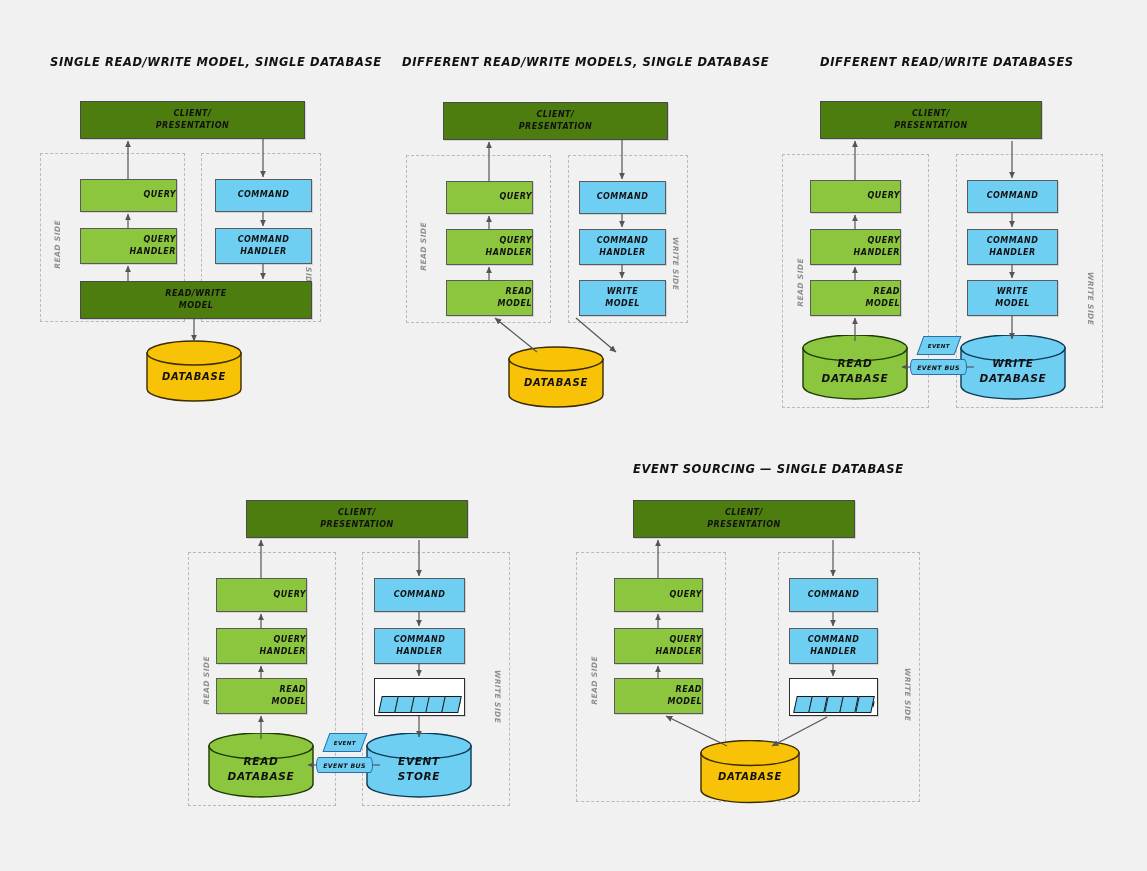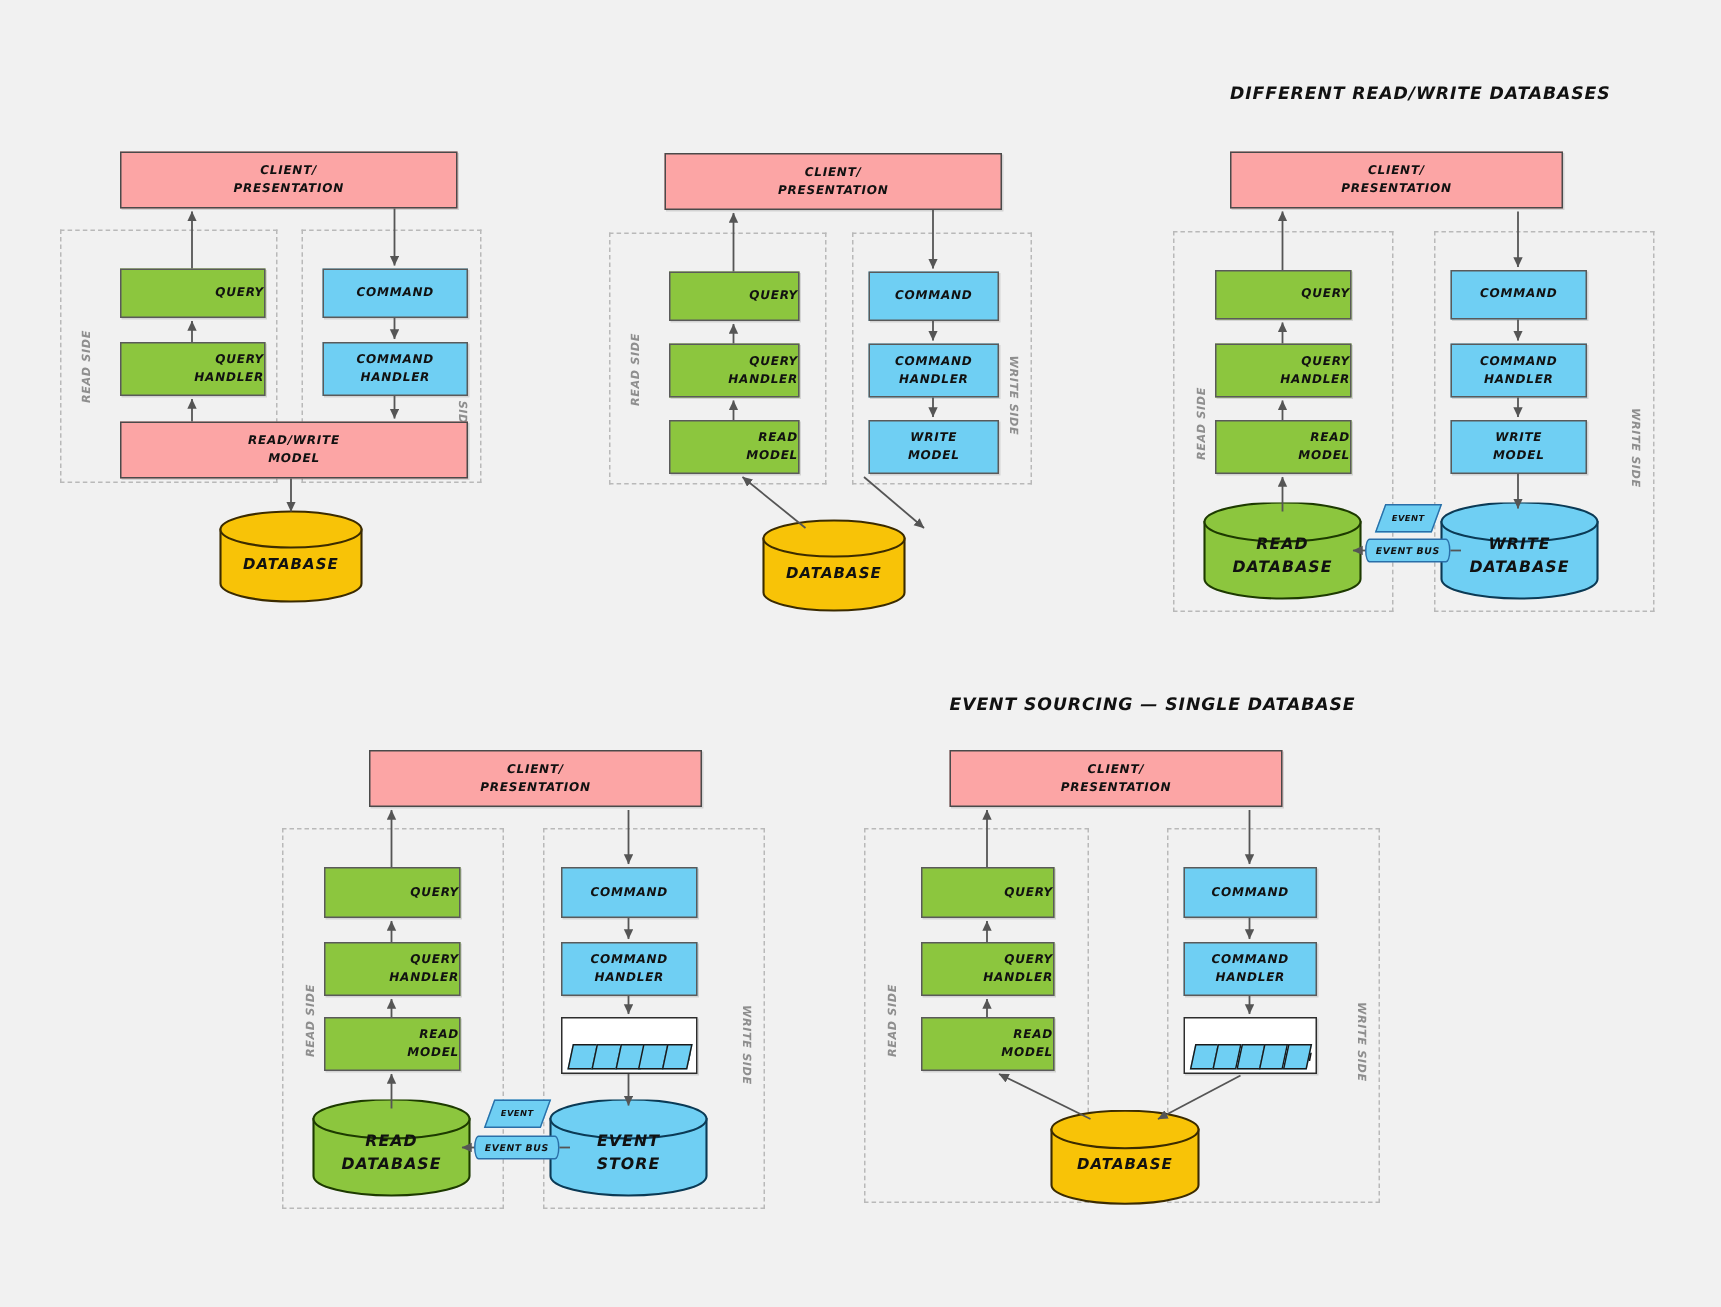--- a/index.html
+++ b/index.html
@@ -57,21 +57,21 @@
     font-size:8px;
     font-variant:small-caps;
     text-transform:uppercase;
     letter-spacing:.5px;
     color:#111;
     line-height:1.55;
     box-shadow:1px 1px 0 rgba(0,0,0,.12);
   }
   .box.green{background:#8cc63e;text-align:right;}
   .box.blue{background:#6fcff3;text-align:center;}
-  .box.yellow{background:#fca5a5;border-color:#4a4a4a;}
+  .box.yellow{background:#4d7c0f;border-color:#4a4a4a;}
   .box.white{background:#ffffff;border-color:#2d2d2d;align-items:flex-start;}
   .box .lbl{display:block;width:100%;}
   .estream-title{
     position:absolute;left:0;right:0;top:20px;
     font-size:7.6px;font-weight:bold;font-style:italic;
     font-variant:small-caps;text-transform:uppercase;letter-spacing:.5px;
     text-align:center;color:#111;padding-left:12px;
   }
   .estream-cells{
     position:absolute;left:5px;right:5px;bottom:4px;height:15px;
@@ -120,20 +120,21 @@
     font-variant:small-caps;text-transform:uppercase;letter-spacing:.3px;
     color:#111;
   }
 </style>
 </head>
 <body>
 
 <div id="stage">
 
   <div class="diagram" style="left:0;top:0;width:380px;height:420px;">
+    <div class="dtitle" style="left:50px;top:55px;">Single Read/Write Model, Single Database</div>
 
     <div class="panel" style="left:40px;top:153px;width:145px;height:169px;"></div>
     <div class="panel" style="left:201px;top:153px;width:120px;height:169px;"></div>
 
     <div class="sidelbl" style="left:53px;top:220px;transform:rotate(-90deg) translate(-100%,0);">Read Side</div>
     <div class="sidelbl" style="left:313px;top:235px;transform:rotate(90deg);">Write Side</div>
 
     <div class="box yellow" style="left:80px;top:101px;width:225px;height:38px;">
       <span class="lbl"><span>Client/</span><br><span>Presentation</span></span>
     </div>
@@ -176,20 +177,21 @@
         <line x1="128" y1="228" x2="128" y2="214"></line>
         <line x1="263" y1="212" x2="263" y2="226"></line>
         <line x1="128" y1="281" x2="128" y2="266"></line>
         <line x1="263" y1="264" x2="263" y2="279"></line>
         <line x1="194" y1="319" x2="194" y2="341"></line>
       </g>
     </svg>
   </div>
 
   <div class="diagram" style="left:380px;top:0;width:380px;height:430px;">
+    <div class="dtitle" style="left:22px;top:55px;">Different Read/Write Models, Single Database</div>
 
     <div class="panel" style="left:26px;top:155px;width:145px;height:168px;"></div>
     <div class="panel" style="left:188px;top:155px;width:120px;height:168px;"></div>
 
     <div class="sidelbl" style="left:39px;top:222px;transform:rotate(-90deg) translate(-100%,0);">Read Side</div>
     <div class="sidelbl" style="left:300px;top:237px;transform:rotate(90deg);">Write Side</div>
 
     <div class="box yellow" style="left:63px;top:102px;width:225px;height:38px;">
       <span class="lbl"><span>Client/</span><br><span>Presentation</span></span>
     </div>

